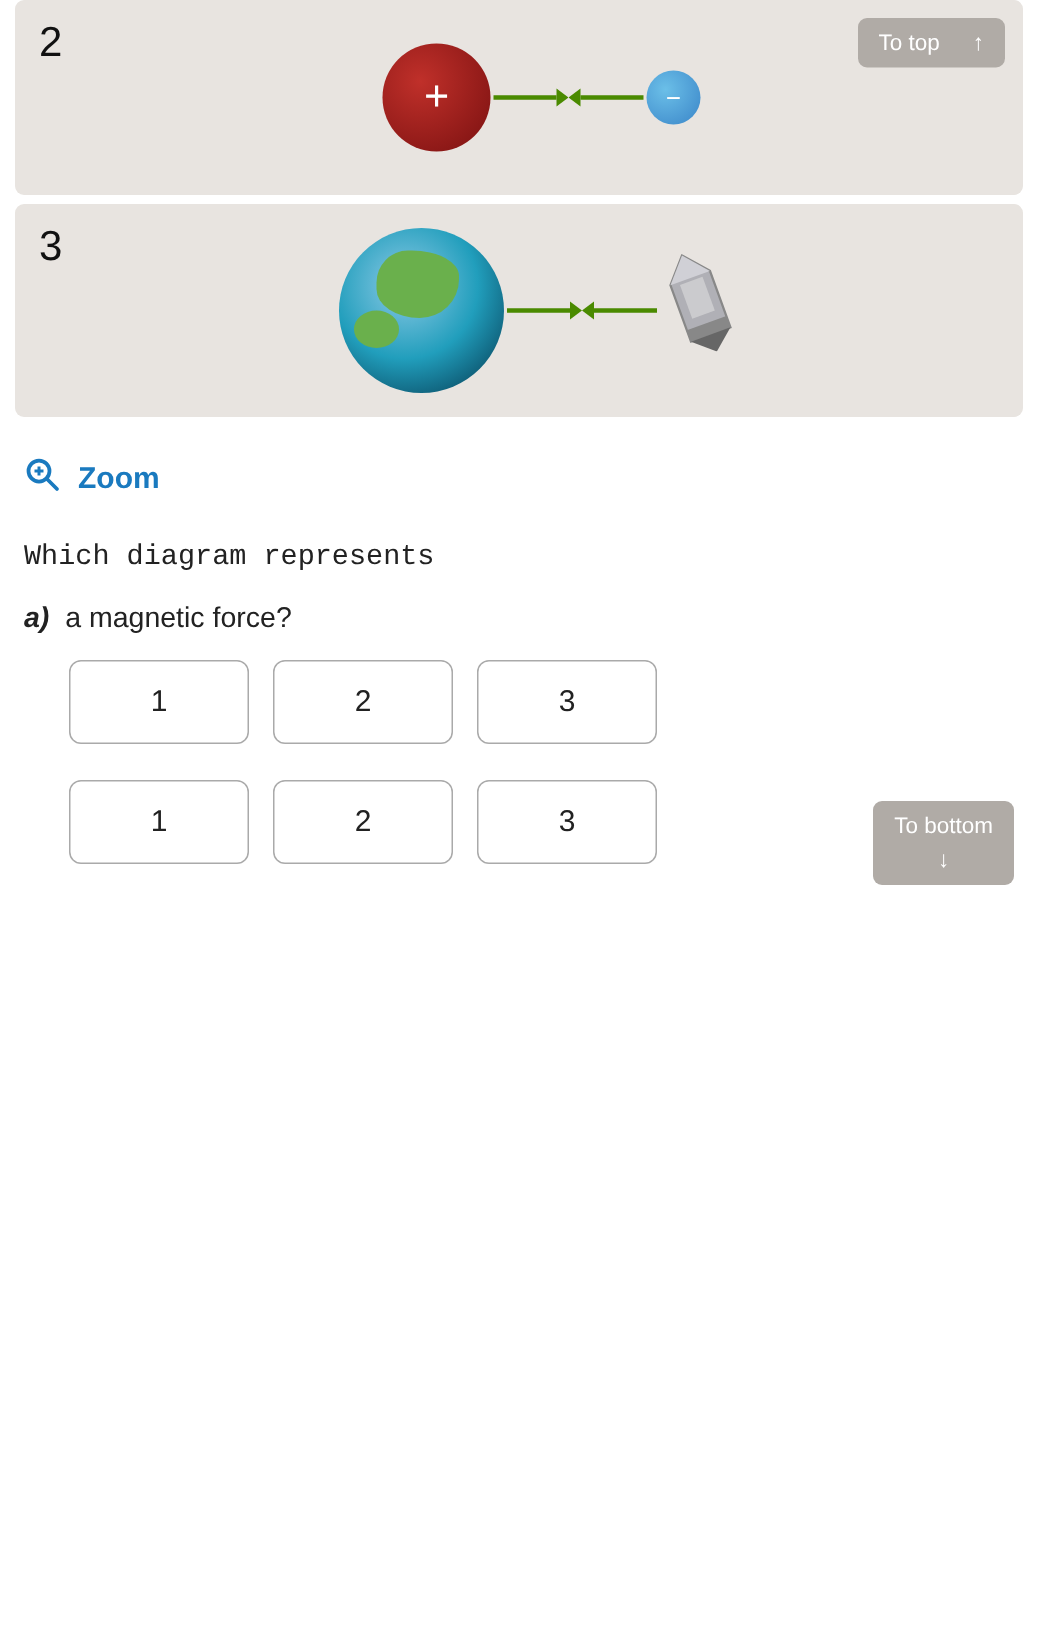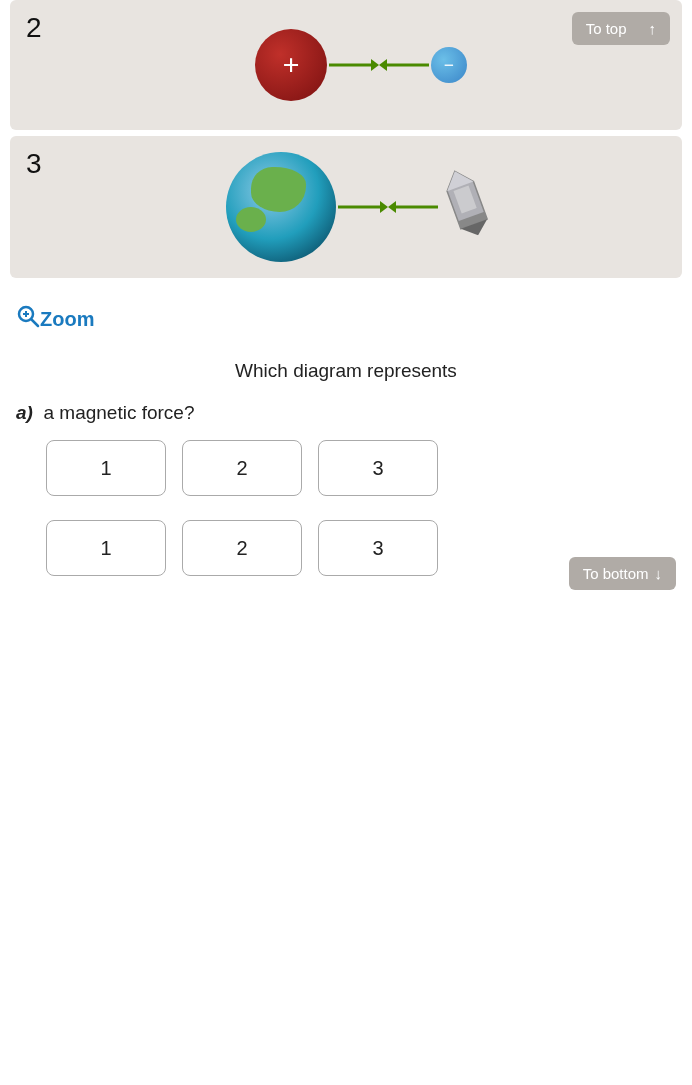--- a/index.html
+++ b/index.html
@@ -146,21 +146,21 @@
       transform: rotate(-20deg);
       flex-shrink: 0;
       filter: grayscale(30%);
     }
 
     
     .zoom-section {
       padding: 20px 16px 10px 16px;
       display: flex;
       align-items: center;
-      gap: 0;
+      gap: 12px;
       color: #1a7abf;
     }
 
     .zoom-icon {
       font-size: 22px;
       color: #1a7abf;
     }
 
     .zoom-label {
       font-size: 20px;
@@ -169,24 +169,23 @@
       font-family: Arial, sans-serif;
     }
 
     
     .question-section {
       padding: 16px 16px 0 16px;
     }
 
     .question-intro {
       font-size: 19px;
-      font-family: Liberation Sans, sans-serif;
+      font-family: Liberation Mono, monospace;
       color: #222;
       margin-bottom: 20px;
-      text-align: center;
     }
 
     .sub-question {
       margin-bottom: 24px;
       position: relative;
     }
 
     .sub-question-label {
       font-size: 19px;
       font-family: Arial, sans-serif;
@@ -306,20 +305,20 @@
       <button class="answer-btn">2</button>
       <button class="answer-btn">3</button>
     </div>
   </div>
 
   <div class="sub-question" style="position:relative;">
     <div class="answer-options" style="position:relative;">
       <button class="answer-btn">1</button>
       <button class="answer-btn">2</button>
       <button class="answer-btn" style="position:relative;">3</button>
-      <button class="to-bottom-btn" style="position:absolute;bottom:-14px;right:0px;">
+      <button class="to-bottom-btn" style="position:absolute;bottom:-14px;right:0px;flex-direction:column;">
         <span>To bottom</span>
         <span>↓</span>
       </button>
     </div>
   </div>
 
 </div>
 
 </body></html>

